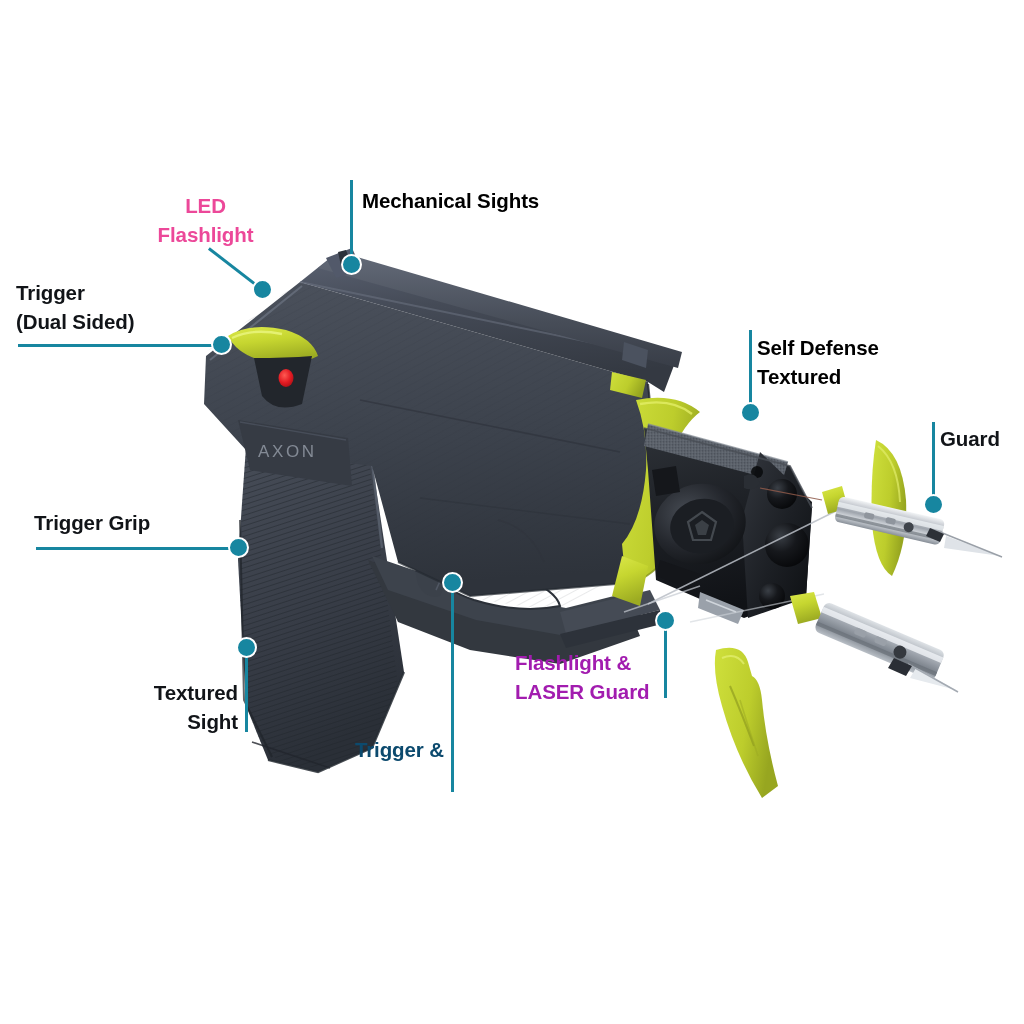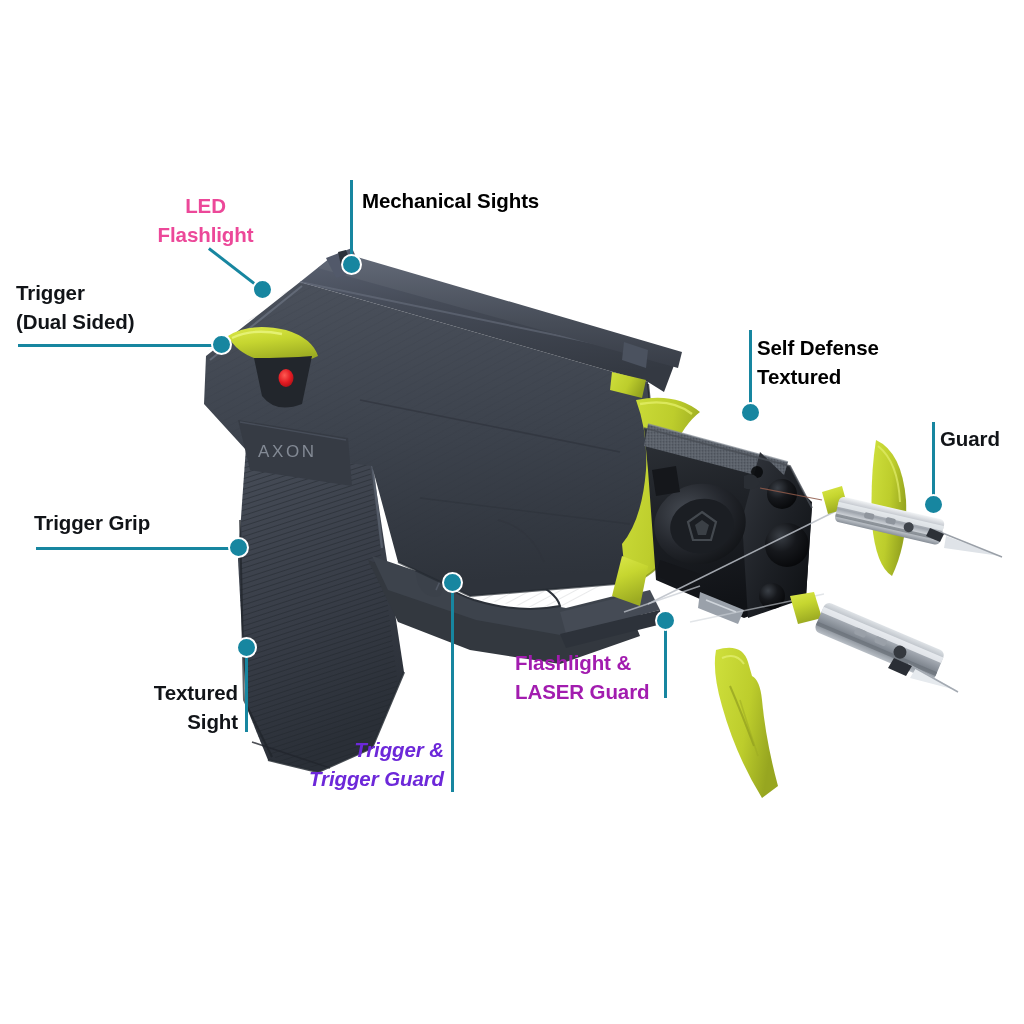--- a/index.html
+++ b/index.html
@@ -315,19 +315,19 @@
       <div class="dot" style="left: 923px; top: 494px; background: rgb(23, 134, 160);"></div>
       <div class="label l" style="color: rgb(17, 20, 24); top: 424px; left: 940px;"><div>Guard</div></div>
       <div class="lead h" style="background: rgb(23, 134, 160); left: 36px; top: 547px; width: 200px;"></div>
       <div class="dot" style="left: 228px; top: 537px; background: rgb(23, 134, 160);"></div>
       <div class="label l" style="color: rgb(17, 20, 24); top: 508px; left: 34px;"><div>Trigger Grip</div></div>
       <div class="lead v" style="background: rgb(23, 134, 160); left: 245px; top: 652px; height: 80px;"></div>
       <div class="dot" style="left: 236px; top: 637px; background: rgb(23, 134, 160);"></div>
       <div class="label r" style="color: rgb(17, 20, 24); top: 678px; left: 140px; width: 98px;"><div>Textured</div><div>Sight</div></div>
       <div class="lead v" style="background: rgb(23, 134, 160); left: 451px; top: 588px; height: 204px;"></div>
       <div class="dot" style="left: 442px; top: 572px; background: rgb(23, 134, 160);"></div>
-      <div class="label r" style="color: #6d28d9; top: 735px; left: 280px; width: 164px; font-style: italic;"><div>Trigger &amp;</div><div>Trigger Guard</div></div>
+      <div class="label r" style="color: #0c4a6e; top: 735px; left: 280px; width: 164px;"><div>Trigger &amp;</div></div>
       <div class="lead v" style="background: rgb(23, 134, 160); left: 664px; top: 626px; height: 72px;"></div>
       <div class="dot" style="left: 655px; top: 610px; background: rgb(23, 134, 160);"></div>
       <div class="label l" style="color: #a21caf; top: 648px; left: 515px;"><div>Flashlight &amp;</div><div>LASER Guard</div></div>
     </div>
 
 </div>
 
 </body></html>

